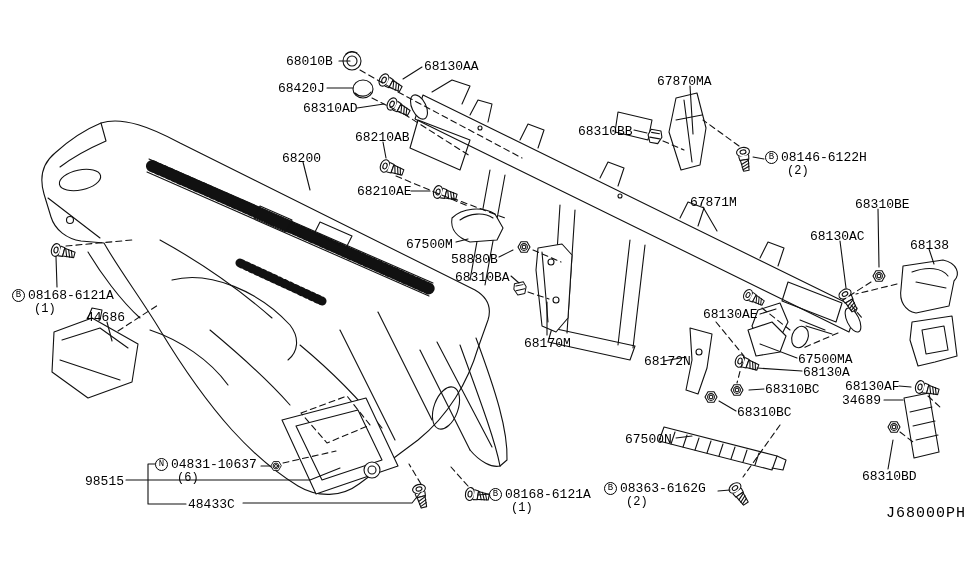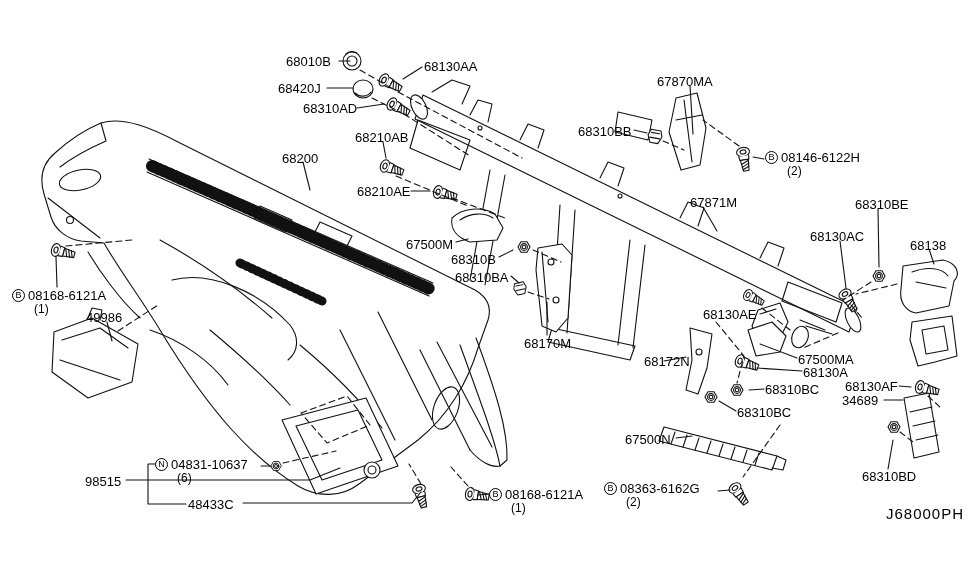--- a/index.html
+++ b/index.html
@@ -1,17 +1,17 @@
 <!DOCTYPE html>
 <html><head>
 <meta charset="utf-8">
 <style>
   html,body{margin:0;padding:0;background:#fff;}
   .stage{position:relative;width:975px;height:566px;background:#ffffff;overflow:hidden;
-         font-family:Liberation Sans, sans-serif;}
+         font-family:Liberation Mono, monospace;}
   .stage svg{position:absolute;left:0;top:0;}
   .lbl{position:absolute;font-size:13px;line-height:13px;color:#000;white-space:nowrap;}
   .row{display:flex;align-items:center;}
   .circ{display:inline-flex;width:13px;height:13px;border:1.3px solid #000;border-radius:50%;
         align-items:center;justify-content:center;font-size:9px;line-height:9px;
         margin-right:3px;flex:none;box-sizing:border-box;}
   .qty{display:block;font-size:12px;margin-left:22px;margin-top:1px;}
   .code{position:absolute;font-size:15px;color:#000;letter-spacing:1px;}
 </style>
 </head>
@@ -281,33 +281,33 @@
         <span>08146-6122H</span>
       </span>
     <span class="qty">(2)</span>
   </div>
 
   <div class="lbl" style="left:690px;top:196px">67871M</div>
   <div class="lbl" style="left:855px;top:198px">68310BE</div>
   <div class="lbl" style="left:810px;top:230px">68130AC</div>
   <div class="lbl" style="left:910px;top:239px">68138</div>
   <div class="lbl" style="left:406px;top:238px">67500M</div>
-  <div class="lbl" style="left:451px;top:253px">68310B</div>
+  <div class="lbl" style="left:451px;top:253px">58880B</div>
   <div class="lbl" style="left:455px;top:271px">68310BA</div>
   <div class="lbl" style="left:524px;top:337px">68170M</div>
 
   <div class="lbl" style="left:12px;top:289px">
     <span class="row">
         <span class="circ">B</span>
         <span>08168-6121A</span>
       </span>
     <span class="qty">(1)</span>
   </div>
 
-  <div class="lbl" style="left:86px;top:311px">49986</div>
+  <div class="lbl" style="left:86px;top:311px">44686</div>
   <div class="lbl" style="left:703px;top:308px">68130AE</div>
   <div class="lbl" style="left:798px;top:353px">67500MA</div>
   <div class="lbl" style="left:803px;top:366px">68130A</div>
   <div class="lbl" style="left:765px;top:383px">68310BC</div>
   <div class="lbl" style="left:845px;top:380px">68130AF</div>
   <div class="lbl" style="left:842px;top:394px">34689</div>
   <div class="lbl" style="left:737px;top:406px">68310BC</div>
   <div class="lbl" style="left:644px;top:355px">68172N</div>
   <div class="lbl" style="left:625px;top:433px">67500N</div>
 

